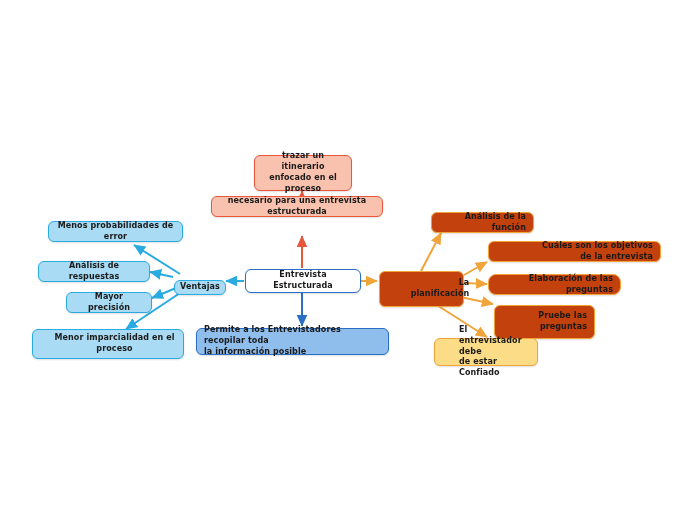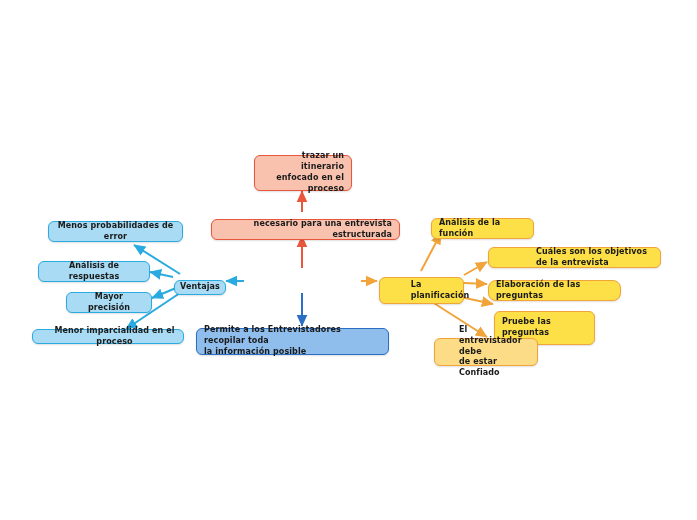--- a/index.html
+++ b/index.html
@@ -60,30 +60,29 @@
     background: #8fbdec;
     border: 1.3px solid #2a6fc4;
     justify-content: flex-start;
     text-align: left;
     box-shadow: 0 1px 2px rgba(0,0,0,0.13);
   }
   .n-salmon-left {
     background: #f9c2ae;
     border: 1.3px solid #e8573c;
     justify-content: flex-start;
-    text-align: right;
+    text-align: center;
     box-shadow: 0 1px 2px rgba(0,0,0,0.13);
   }
   .n-yellow {
-    background: #fde047;
+    background: #c2410c;
     border: 1.3px solid #f0a43a;
     justify-content: center;
-    text-align: left;
+    text-align: right;
     box-shadow: 0 1px 2px rgba(0,0,0,0.13);
-    margin-top: 6px;
   }
   .n-yellow-left {
     background: #fcdc87;
     border: 1.3px solid #f0a43a;
     justify-content: flex-start;
     text-align: left;
     box-shadow: 0 1px 2px rgba(0,0,0,0.13);
     padding-left: 24px;
   }
 </style>
@@ -123,57 +122,60 @@
     <line x1="176" y1="288" x2="152" y2="298" stroke="#29abe2" stroke-width="2" marker-end="url(#ar-lblue)"></line>
     <line x1="183" y1="291" x2="126" y2="329" stroke="#29abe2" stroke-width="2" marker-end="url(#ar-lblue)"></line>
 
     <line x1="421" y1="271" x2="441" y2="233" stroke="#f0a43a" stroke-width="2" marker-end="url(#ar-yellow)"></line>
     <line x1="464" y1="275" x2="487" y2="262" stroke="#f0a43a" stroke-width="2" marker-end="url(#ar-yellow)"></line>
     <line x1="464" y1="283" x2="487" y2="284" stroke="#f0a43a" stroke-width="2" marker-end="url(#ar-yellow)"></line>
     <line x1="442" y1="293" x2="493" y2="304" stroke="#f0a43a" stroke-width="2" marker-end="url(#ar-yellow)"></line>
     <line x1="418" y1="293" x2="487" y2="337" stroke="#f0a43a" stroke-width="2" marker-end="url(#ar-yellow)"></line>
   </svg>
 
+  <div class="node n-root" style="left:245px; top:269px; width:116px; height:24px;">
+    <span>Entrevista Estructurada</span>
+  </div>
 
   <div class="node n-lblue" style="left:174px; top:280px; width:52px; height:15px;">
     <span>Ventajas</span>
   </div>
 
   <div class="node n-lblue" style="left:38px; top:261px; width:112px; height:21px;">
     <span>Análisis de respuestas</span>
   </div>
 
   <div class="node n-lblue" style="left:48px; top:221px; width:135px; height:21px;">
     <span>Menos probabilidades de error</span>
   </div>
 
   <div class="node n-lblue" style="left:66px; top:292px; width:86px; height:21px;">
     <span>Mayor precisión</span>
   </div>
 
-  <div class="node n-lblue" style="left:32px; top:329px; width:152px; height:15px;padding-left:20px;">
+  <div class="node n-lblue" style="left:32px; top:329px; width:152px; height:30px;padding-left:20px;">
     <span>Menor imparcialidad en el proceso</span>
   </div>
 
-  <div class="node n-salmon-left" style="left:211px; top:219px; width:189px; height:21px;">
+  <div class="node n-salmon-left" style="left:211px; top:196px; width:172px; height:21px;">
     <span>necesario para una entrevista estructurada</span>
   </div>
 
   <div class="node n-salmon-left" style="left:254px; top:155px; width:98px; height:36px;">
     <span>trazar un itinerario
 enfocado en el
 proceso</span>
   </div>
 
   <div class="node n-dblue" style="left:196px; top:328px; width:193px; height:27px;">
     <span>Permite a los Entrevistadores recopilar toda
 la información posible</span>
   </div>
 
-  <div class="node n-yellow" style="left:379px; top:271px; width:85px; height:27px;padding-left:44px;">
+  <div class="node n-yellow" style="left:379px; top:271px; width:85px; height:36px;padding-left:44px;">
     <span>La planificación</span>
   </div>
 
   <div class="node n-yellow" style="left:431px; top:212px; width:103px; height:21px;">
     <span>Análisis de la función</span>
   </div>
 
   <div class="node n-yellow" style="left:488px; top:241px; width:173px; height:21px;padding-left:47px;">
     <span>Cuáles son los objetivos de la entrevista</span>
   </div>

